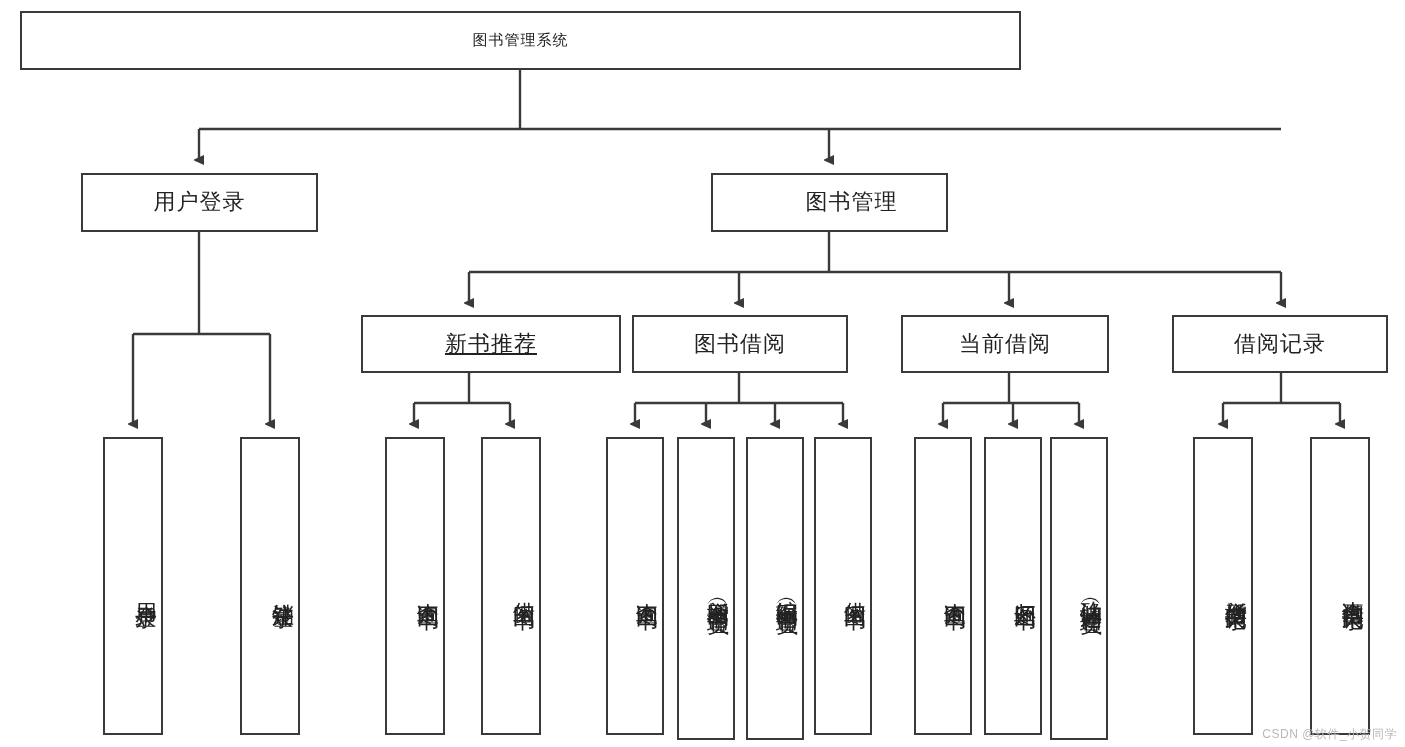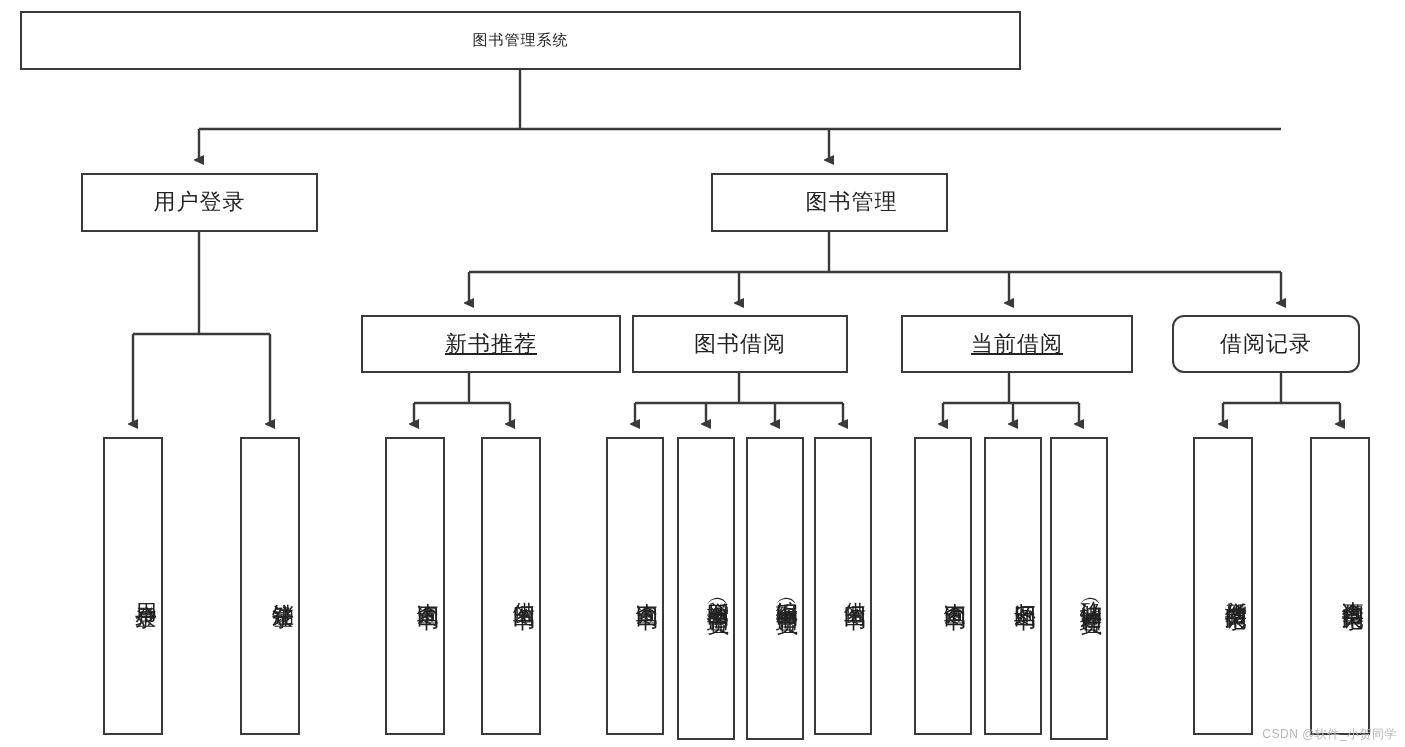--- a/index.html
+++ b/index.html
@@ -119,22 +119,22 @@
     </g>
   </svg>
 
   <div class="node horizontal root" style="left:20px; top:11px; width:1001px; height:59px;">图书管理系统</div>
 
   <div class="node horizontal" style="left:81px; top:173px; width:237px; height:59px;">用户登录</div>
   <div class="node horizontal" style="left:711px; top:173px; width:237px; height:59px;padding-left:44px;">图书管理</div>
 
   <div class="node horizontal" style="left:361px; top:315px; width:260px; height:58px;text-decoration:underline;">新书推荐</div>
   <div class="node horizontal" style="left:632px; top:315px; width:216px; height:58px;">图书借阅</div>
-  <div class="node horizontal" style="left:901px; top:315px; width:232px; height:58px;text-decoration:underline;">当前借阅</div>
-  <div class="node horizontal" style="left:1172px; top:315px; width:188px; height:58px;border-radius:12px;">借阅记录</div>
+  <div class="node horizontal" style="left:901px; top:315px; width:208px; height:58px;">当前借阅</div>
+  <div class="node horizontal" style="left:1172px; top:315px; width:216px; height:58px;">借阅记录</div>
 
   <div class="node vertical" style="left:103px; top:437px; width:60px; height:298px;">用户登录</div>
   <div class="node vertical" style="left:240px; top:437px; width:60px; height:298px;">注销登录</div>
 
   <div class="node vertical" style="left:385px; top:437px; width:60px; height:298px;">查询图书</div>
   <div class="node vertical" style="left:481px; top:437px; width:60px; height:298px;">借阅图书</div>
 
   <div class="node vertical" style="left:606px; top:437px; width:58px; height:298px;">查询图书</div>
   <div class="node vertical" style="left:677px; top:437px; width:58px; height:303px;">新增图书（管理员）</div>
   <div class="node vertical" style="left:746px; top:437px; width:58px; height:303px;">编辑图书（管理员）</div>

